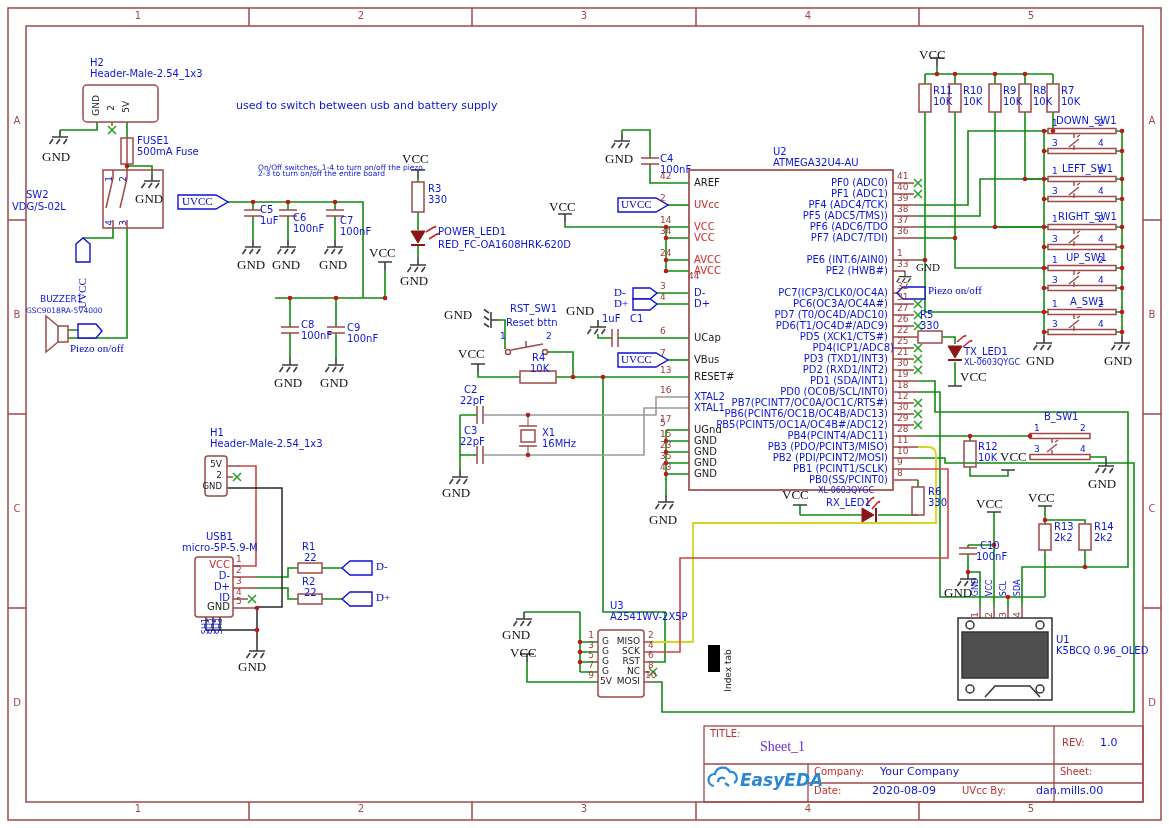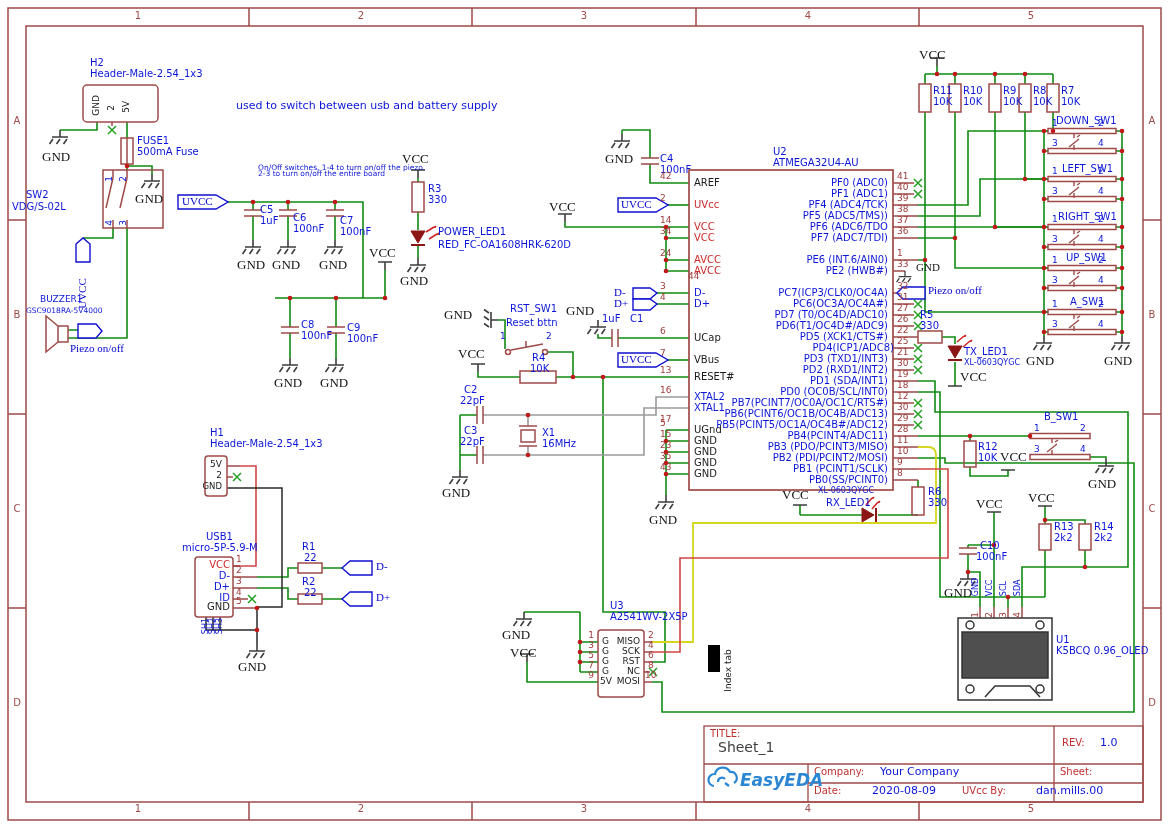--- a/index.html
+++ b/index.html
@@ -681,21 +681,21 @@
 <div class="tx ref8 rot" style="left:210px;top:620px;width:20px;">SH3</div>
 <div class="tx pwr" style="left:238px;top:660px;">GND</div>
 <div class="tx ref" style="left:302px;top:542px;">R1</div>
 <div class="tx ref" style="left:304px;top:553px;">22</div>
 <div class="tx ref" style="left:302px;top:577px;">R2</div>
 <div class="tx ref" style="left:304px;top:588px;">22</div>
 <div class="tx net" style="left:376px;top:561px;">D-</div>
 <div class="tx net" style="left:376px;top:592px;">D+</div>
 
 <div class="tx tb-l tb-lab" style="left:710px;top:729px;">TITLE:</div>
-<div class="tx" style="left:718px;top:740px;font-size:14px;color:#404040;">Sheet_1</div>
+<div class="tx" style="left:760px;top:740px;font-size:14px;color:#6d28d9;font-family:Liberation Serif, serif;">Sheet_1</div>
 <div class="tx tb-lab" style="left:1062px;top:738px;">REV:</div>
 <div class="tx tb-val" style="left:1100px;top:737px;">1.0</div>
 <div class="tx tb-lab" style="left:814px;top:767px;">Company:</div>
 <div class="tx tb-val" style="left:880px;top:766px;">Your Company</div>
 <div class="tx tb-lab" style="left:1060px;top:767px;">Sheet:</div>
 <div class="tx tb-val" style="left:1170px;top:766px;">1/1</div>
 <div class="tx tb-lab" style="left:814px;top:786px;">Date:</div>
 <div class="tx tb-val" style="left:872px;top:785px;">2020-08-09</div>
 <div class="tx tb-lab" style="left:962px;top:786px;">UVcc By:</div>
 <div class="tx tb-val" style="left:1036px;top:785px;">dan.mills.00</div>

